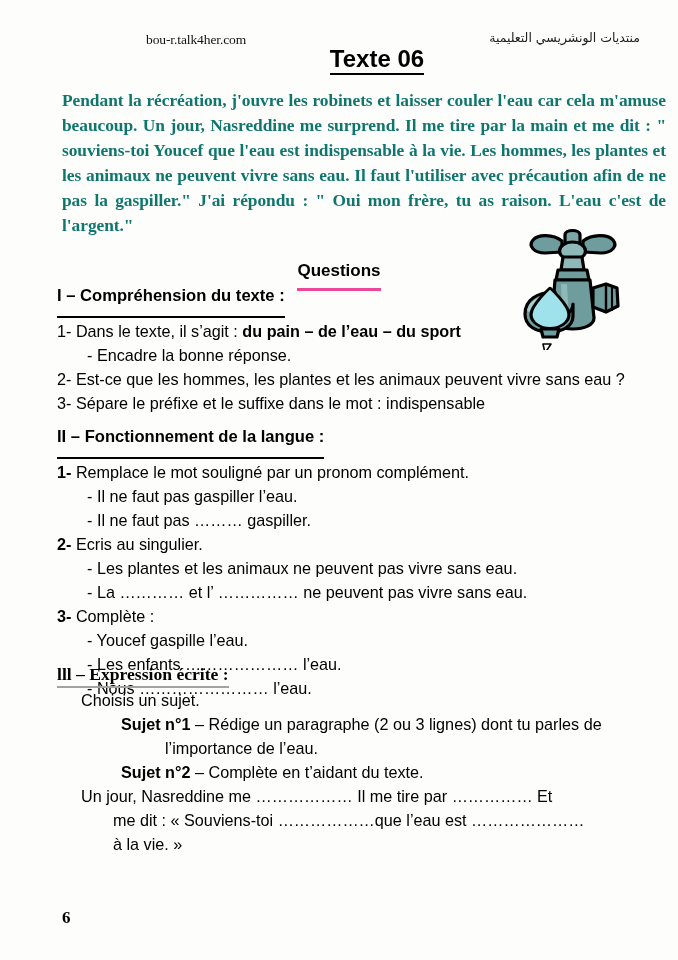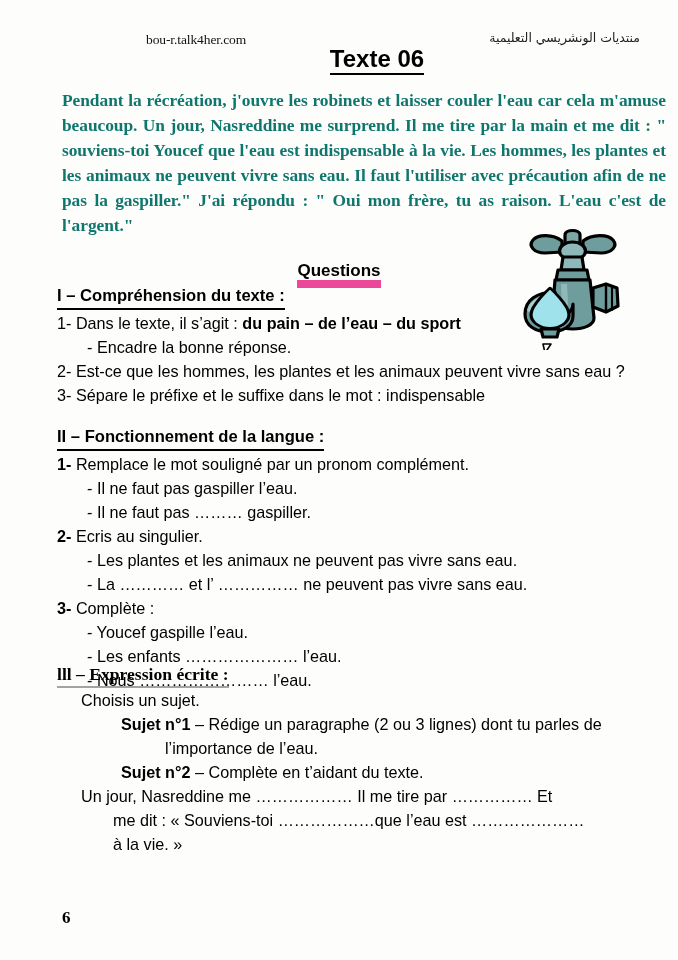--- a/index.html
+++ b/index.html
@@ -90,40 +90,40 @@
     position: absolute;
     left: 0;
     top: 261px;
     width: 678px;
     text-align: center;
     font-family: "Liberation Sans", sans-serif;
     font-size: 17px;
     font-weight: bold;
   }
   .questions-head span {
-    border-bottom: 8px solid #ec4899;
-    padding-bottom: 0px;
+    border-bottom: 3px solid #ec4899;
+    padding-bottom: 8px;
   }
 
   
   .body-block {
     position: absolute;
     left: 57px;
     width: 604px;
     font-family: "Liberation Sans", sans-serif;
     font-size: 16.2px;
     line-height: 24px;
     color: #000;
   }
   .sec-head {
     font-weight: bold;
     font-size: 16.6px;
     display: inline-block;
     border-bottom: 2px solid #000;
-    padding-bottom: 0px;
+    padding-bottom: 8px;
     margin-bottom: 1px;
   }
   .sec-head-serif {
     font-family: "Liberation Serif", serif;
     font-weight: bold;
     font-size: 17.6px;
     display: inline-block;
     border-bottom: 2px solid #a3a3a3;
     padding-bottom: 0px;
   }

